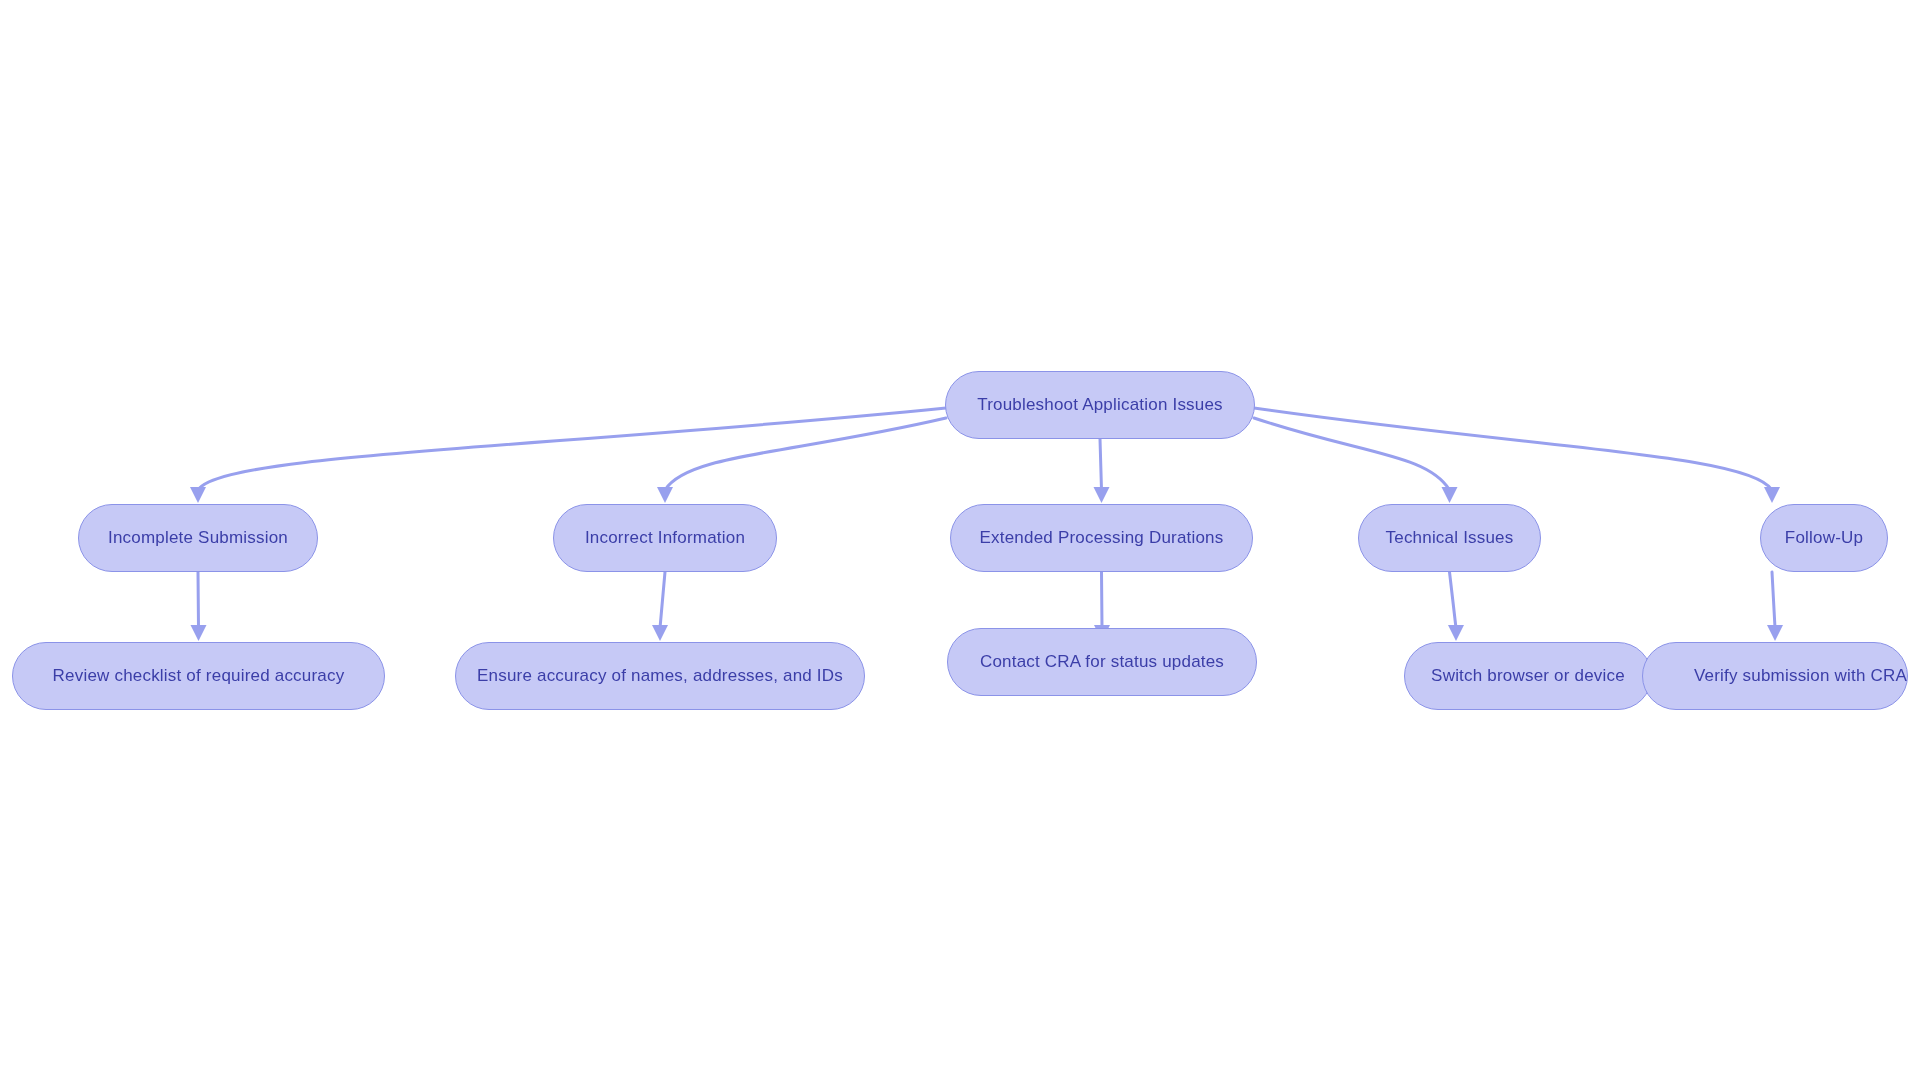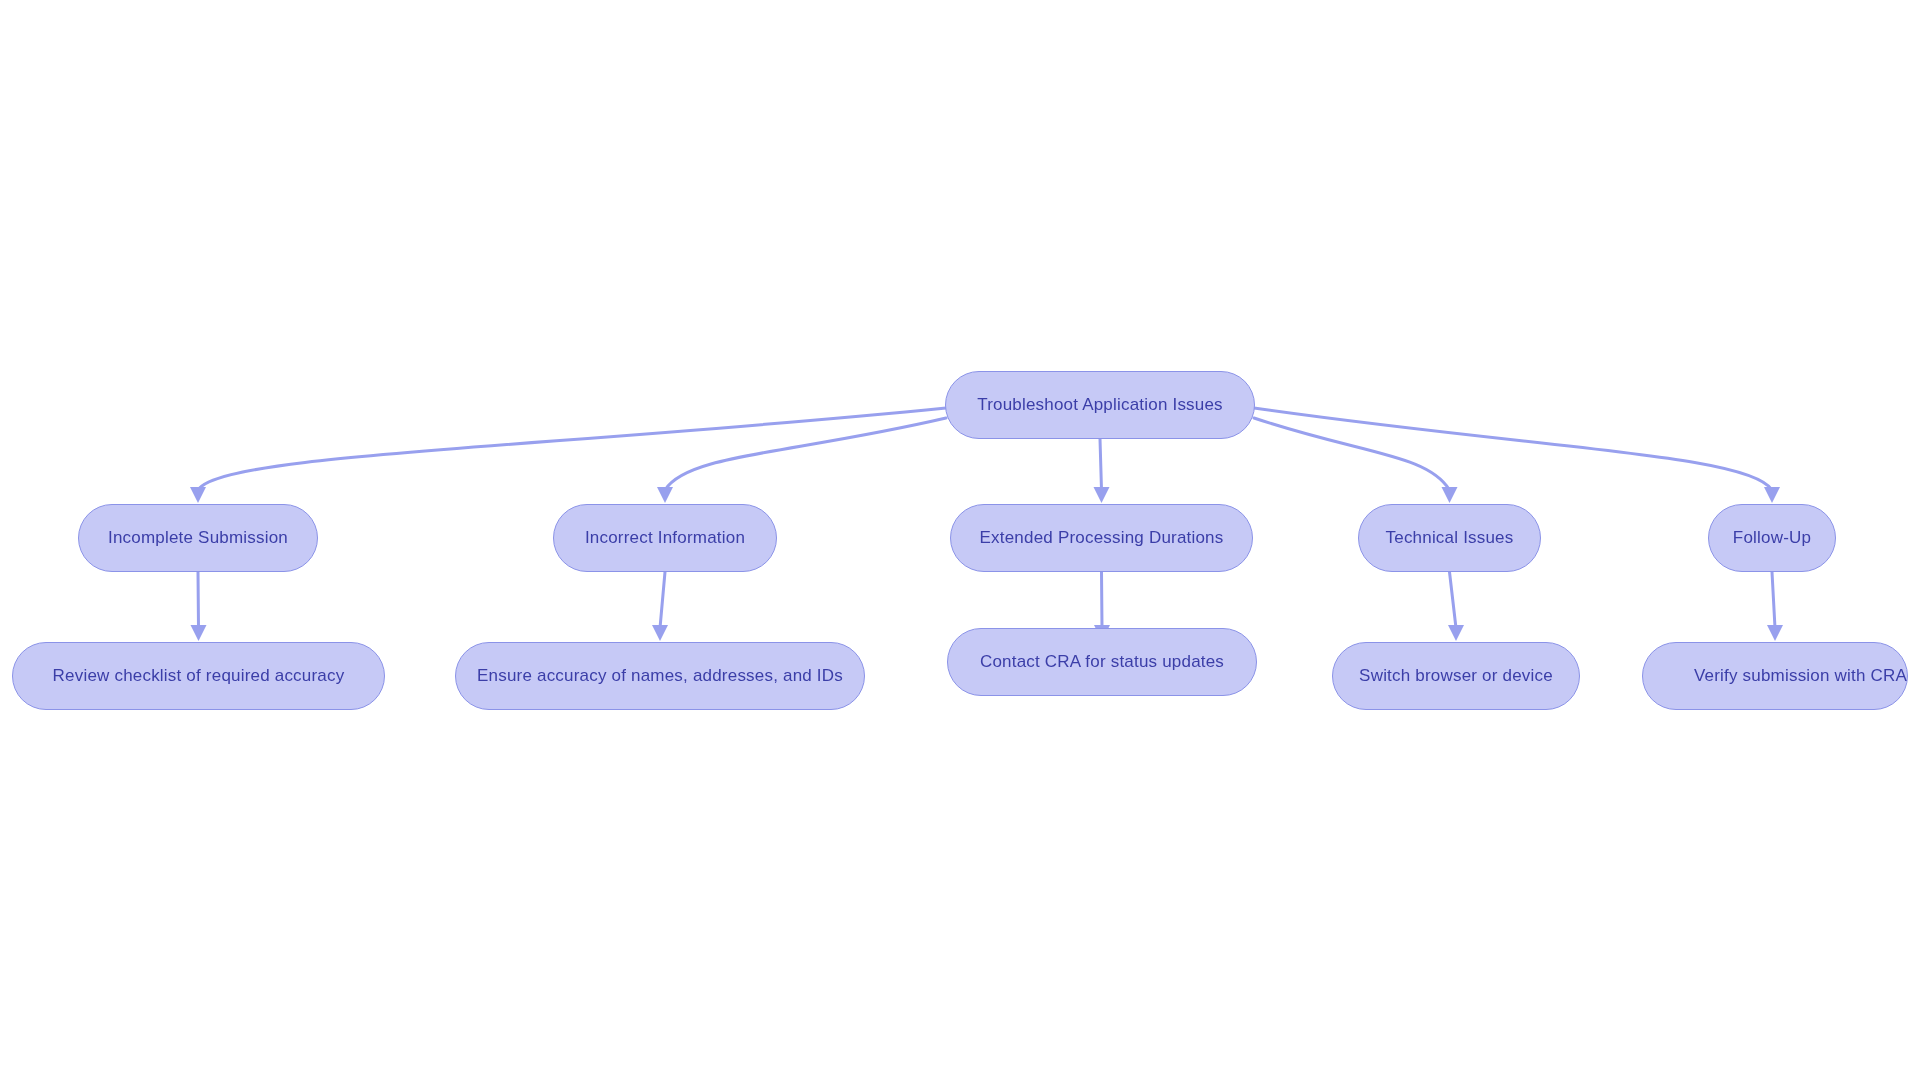--- a/index.html
+++ b/index.html
@@ -27,25 +27,25 @@
     letter-spacing:.2px;
     white-space:nowrap;
     z-index:1;
   }
   
   .n-root       {left:945px;  top:371px; width:310px;}
   .n-incomplete {left:78px;   top:504px; width:240px;}
   .n-incorrect  {left:553px;  top:504px; width:224px;}
   .n-processing {left:950px;  top:504px; width:303px;}
   .n-technical  {left:1358px; top:504px; width:183px;}
-  .n-followup   {left:1708px; top:504px; width:128px;}
+  .n-followup   {left:1760px; top:504px; width:128px;}
   .n-checklist  {left:12px;   top:642px; width:373px;}
   .n-accuracy   {left:455px;  top:642px; width:410px;}
   .n-contact    {left:947px;  top:628px; width:310px;}
-  .n-switch     {left:1332px; top:642px; width:248px;}
+  .n-switch     {left:1404px; top:642px; width:248px;}
   .n-verify     {left:1642px; top:642px; width:266px;justify-content:flex-end;}
 </style>
 </head>
 <body>
 
 <div class="canvas" style="--bg: #ffffff; --node-fill: #c6c9f6; --node-border: #8b93e8; --text-color: #3b3ea8;">
   <svg id="edges" width="1920" height="1083" viewBox="0 0 1920 1083">
       <path d="M 946 408 C 534.5999999999999 449, 220 454, 198 490" fill="none" stroke="#98a0ee" stroke-width="3" stroke-linecap="round"></path>
       <polygon points="190,487 206,487 198,503" fill="#98a0ee"></polygon>
       <path d="M 946 418 C 791.45 454, 687 454, 665 490" fill="none" stroke="#98a0ee" stroke-width="3" stroke-linecap="round"></path>

